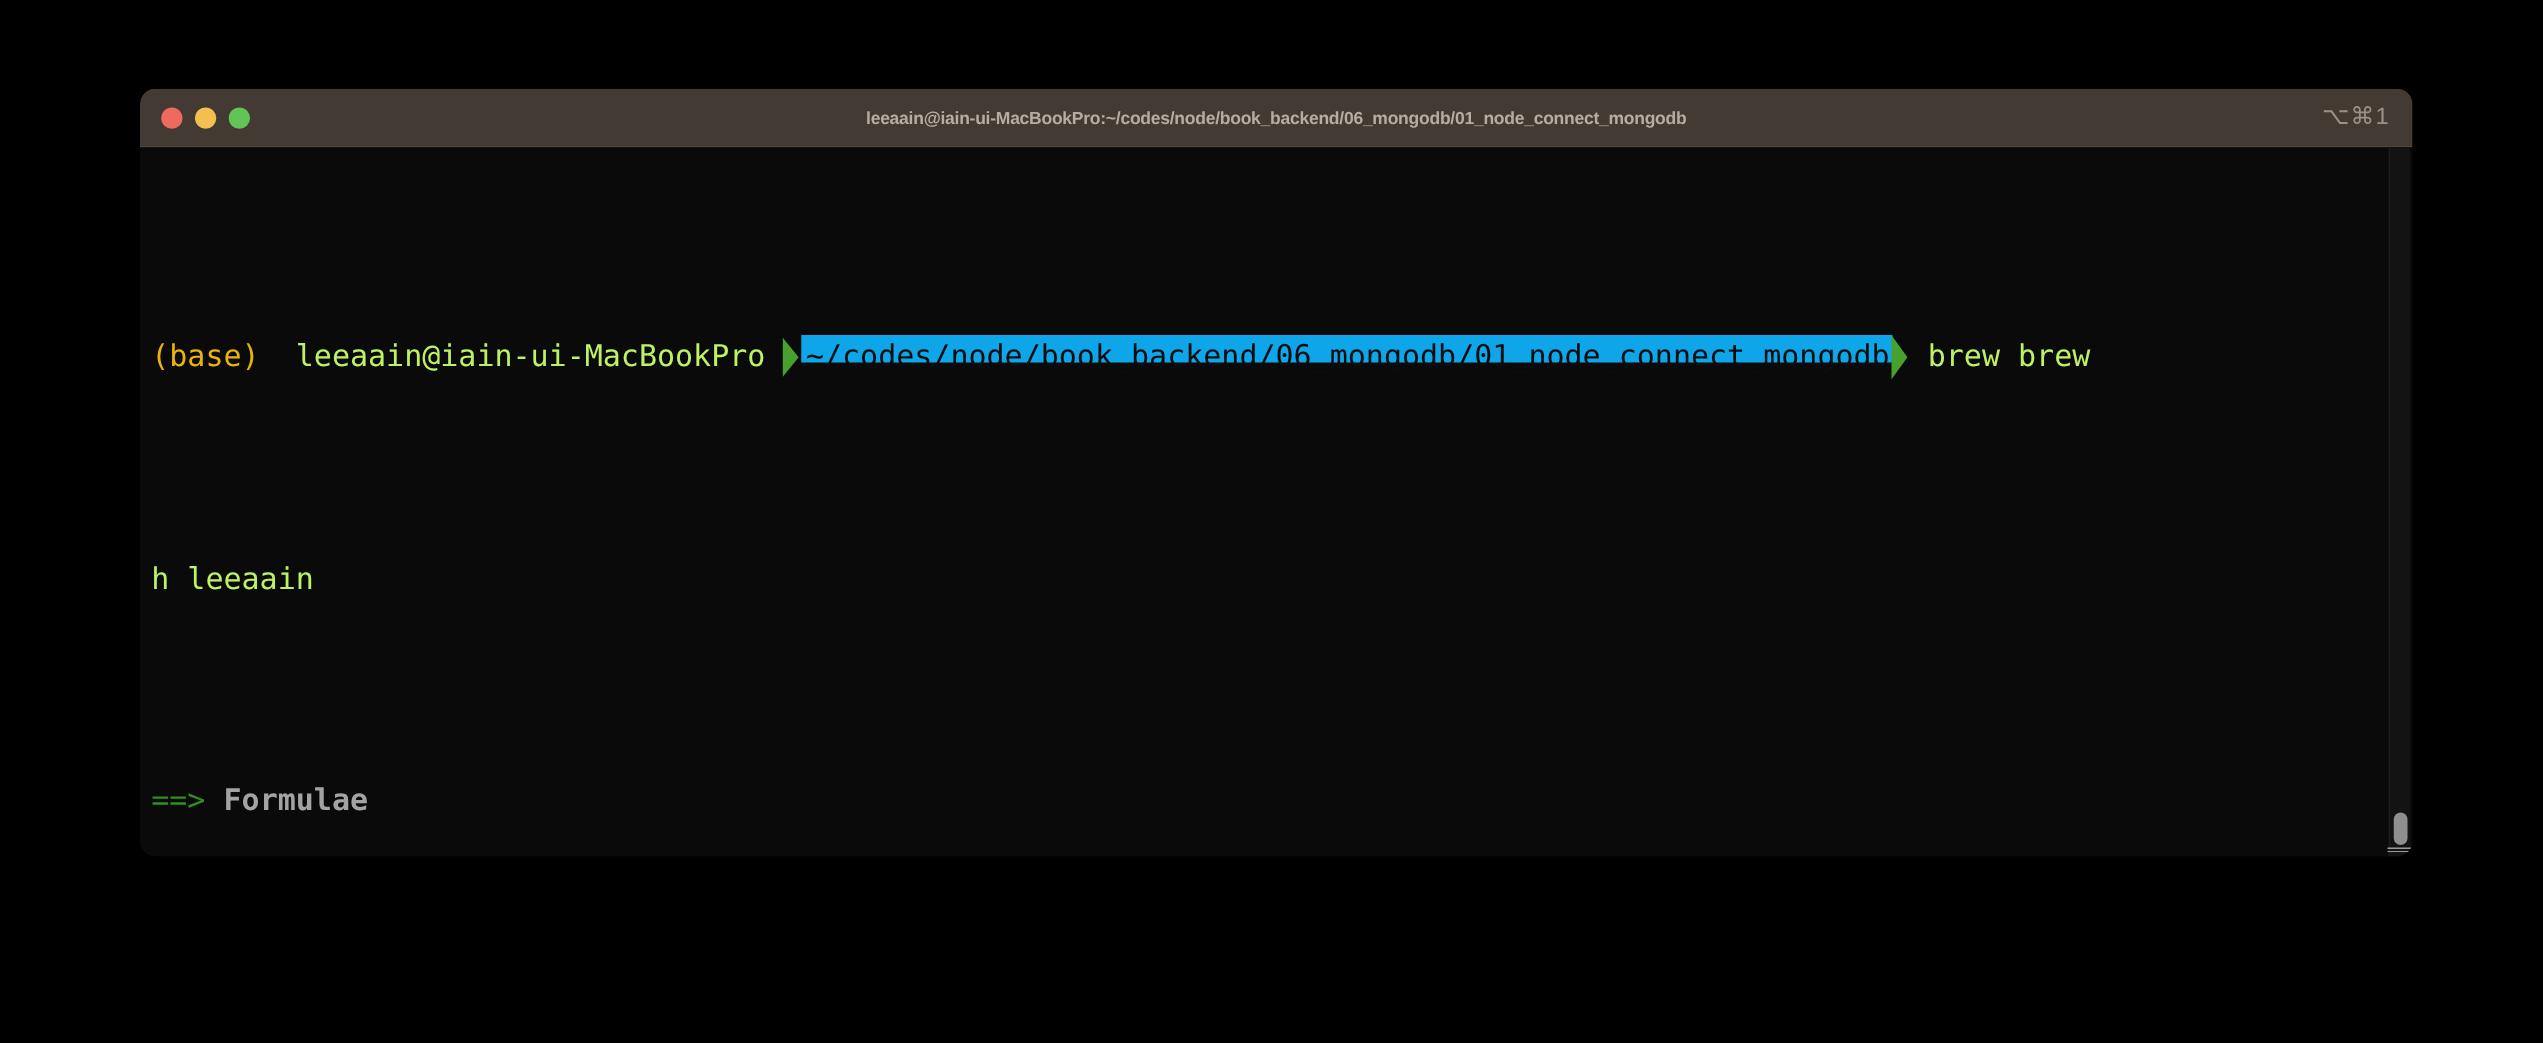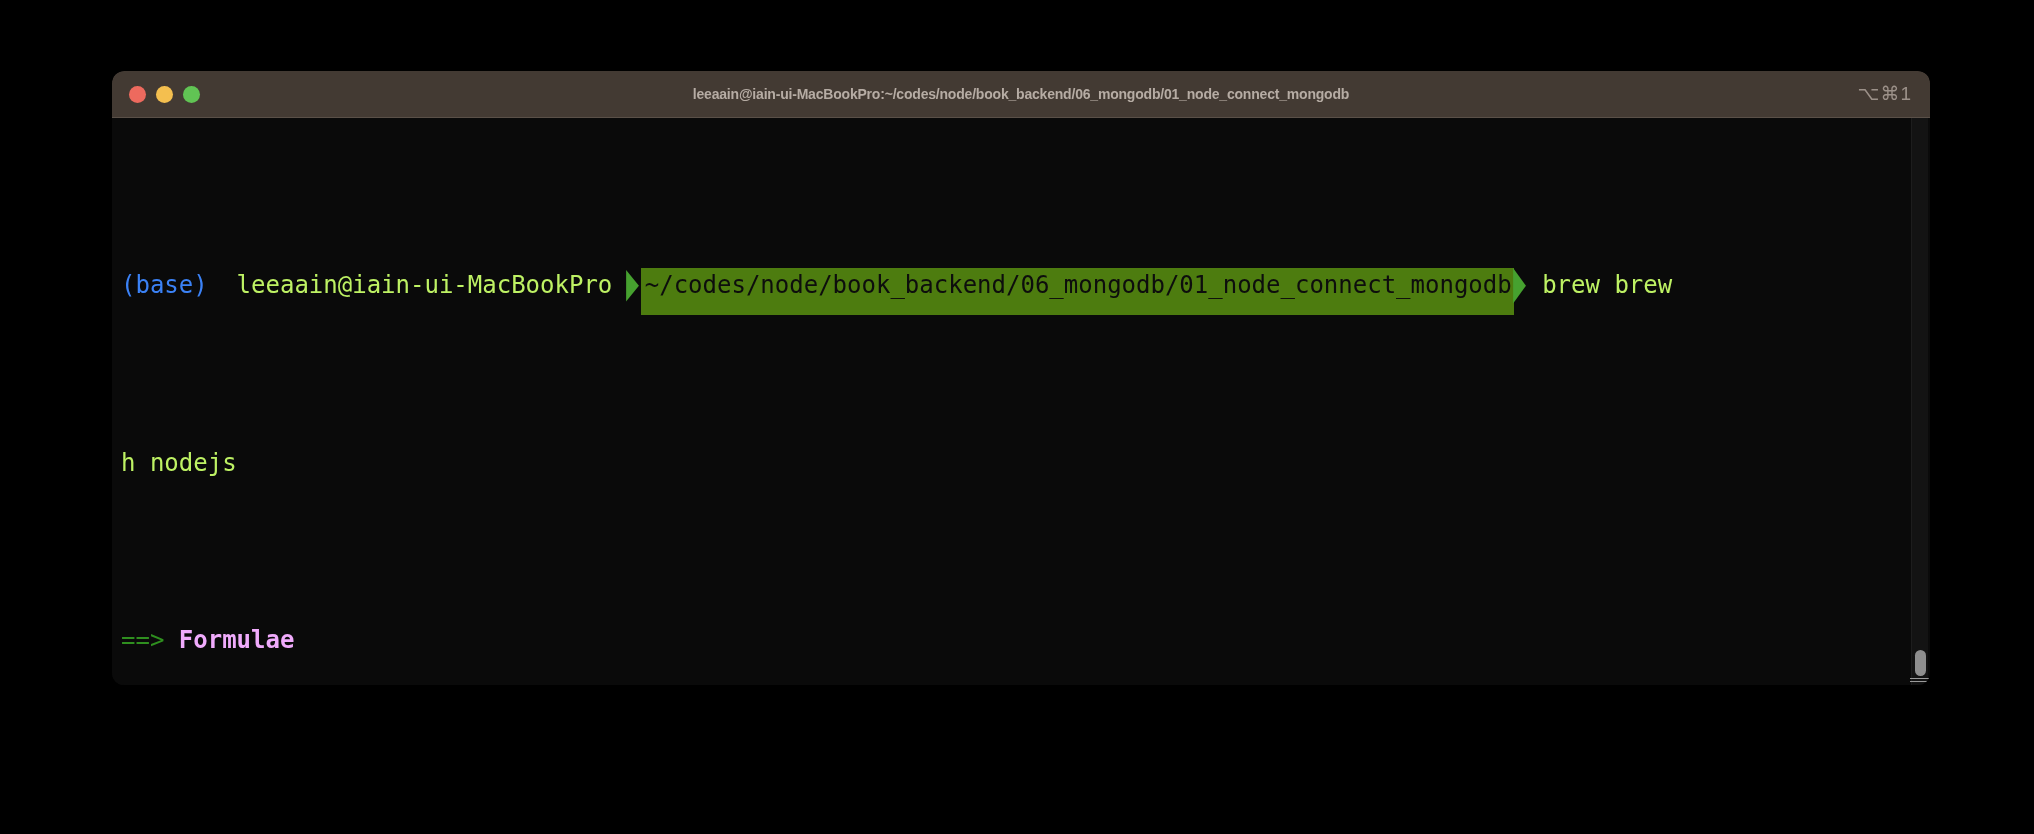--- a/index.html
+++ b/index.html
@@ -96,29 +96,29 @@
     font-size: 24px;
     line-height: 35.5px;
     white-space: pre;
     color: #3faa2f;
   }
   .row { height: 35.5px; white-space: pre; }
 
   
   .g-dim    { color: #2f8f1f; }
   .g-bright { color: #bef264; }
-  .g-bold   { color: #f0abfc; font-weight: bold; }
-  .g-plain  { color: #3b82f6; text-align: center; }
+  .g-bold   { color: #a3a3a3; font-weight: bold; }
+  .g-plain  { color: #eab308; text-align: center; }
 
   
   .pl-seg {
-    background: #4d7c0f;
+    background: #0ea5e9;
     color: #0d0d0d;
     display: inline-block;
-    height: 47px;
+    height: 22px;
     line-height: 35.5px;
     vertical-align: top;
     padding: 0 2px 0 4px;
   }
   .pl-arrow-left,
   .pl-arrow-right {
     display: inline-block;
     vertical-align: top;
     width: 15px;
     height: 35.5px;
@@ -177,21 +177,21 @@
     <div id="screen">
 
       
       <div class="row"><span class="g-plain">(base)</span><span class="g-plain">  </span><span class="g-bright">leeaain@iain-ui-MacBookPro</span><span class="g-plain"> </span><svg class="pl-arrow-left" viewBox="0 0 15 36">
             <polygon points="0,2 13,18 0,34" fill="#46a12f"></polygon>
           </svg><span class="pl-seg">~/codes/node/book_backend/06_mongodb/01_node_connect_mongodb</span><svg class="pl-arrow-right" viewBox="0 0 15 36">
             <polygon points="0,0 13,18 0,36" fill="#46a12f"></polygon>
           </svg><span class="g-plain"> </span><span class="g-bright">brew brew</span></div>
 
       
-      <div class="row"><span class="g-bright">h nodejs</span></div>
+      <div class="row"><span class="g-bright">h leeaain</span></div>
 
       
       <div class="row"><span class="g-dim">==&gt;</span><span> </span><span class="g-bold">Formulae</span></div>
 
       
       
 
       
       
 

